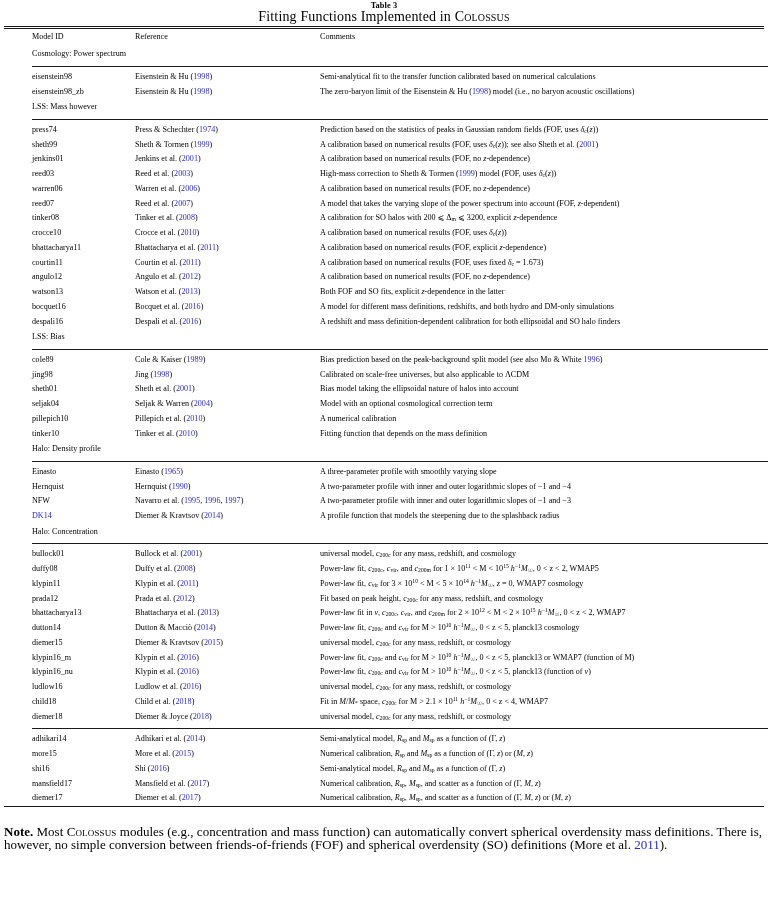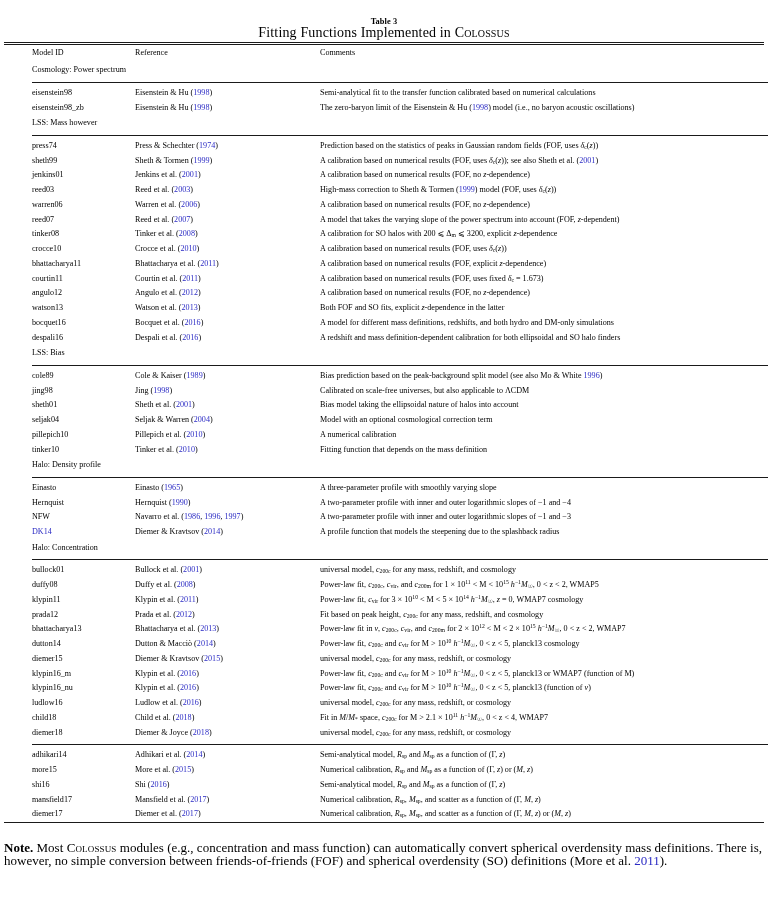--- a/index.html
+++ b/index.html
@@ -18,21 +18,21 @@
   .page {
     width: 768px;
     height: 902px;
     position: relative;
     box-sizing: border-box;
     padding: 0 4px;
   }
   
   .title-block {
     text-align: center;
-    padding-top: 16px;
+    padding-top: 0;
   }
   .table-number {
     font-weight: bold;
     font-size: 8.4px;
     line-height: 11px;
     letter-spacing: .1px;
   }
   .table-caption {
     font-size: 14px;
     line-height: 12px;
@@ -293,21 +293,21 @@
           <td>Einasto (<a class="ref" href="#">1965</a>)</td>
           <td>A three-parameter profile with smoothly varying slope</td>
         </tr>
         <tr>
           <td>Hernquist</td>
           <td>Hernquist (<a class="ref" href="#">1990</a>)</td>
           <td>A two-parameter profile with inner and outer logarithmic slopes of −1 and −4</td>
         </tr>
         <tr>
           <td>NFW</td>
-          <td>Navarro et al. (<a class="ref" href="#">1986</a>, <a class="ref" href="#">1996</a>, <a class="ref" href="#">1997</a>)</td>
+          <td>Navarro et al. (<a class="ref" href="#">1995</a>, <a class="ref" href="#">1996</a>, <a class="ref" href="#">1997</a>)</td>
           <td>A two-parameter profile with inner and outer logarithmic slopes of −1 and −3</td>
         </tr>
         <tr>
           <td><a class="ref" href="#">DK14</a></td>
           <td>Diemer &amp; Kravtsov (<a class="ref" href="#">2014</a>)</td>
           <td>A profile function that models the steepening due to the splashback radius</td>
         </tr>
         <tr class="section-row">
           <td class="colspan-section" colspan="3">Halo: Concentration</td>
         </tr>

